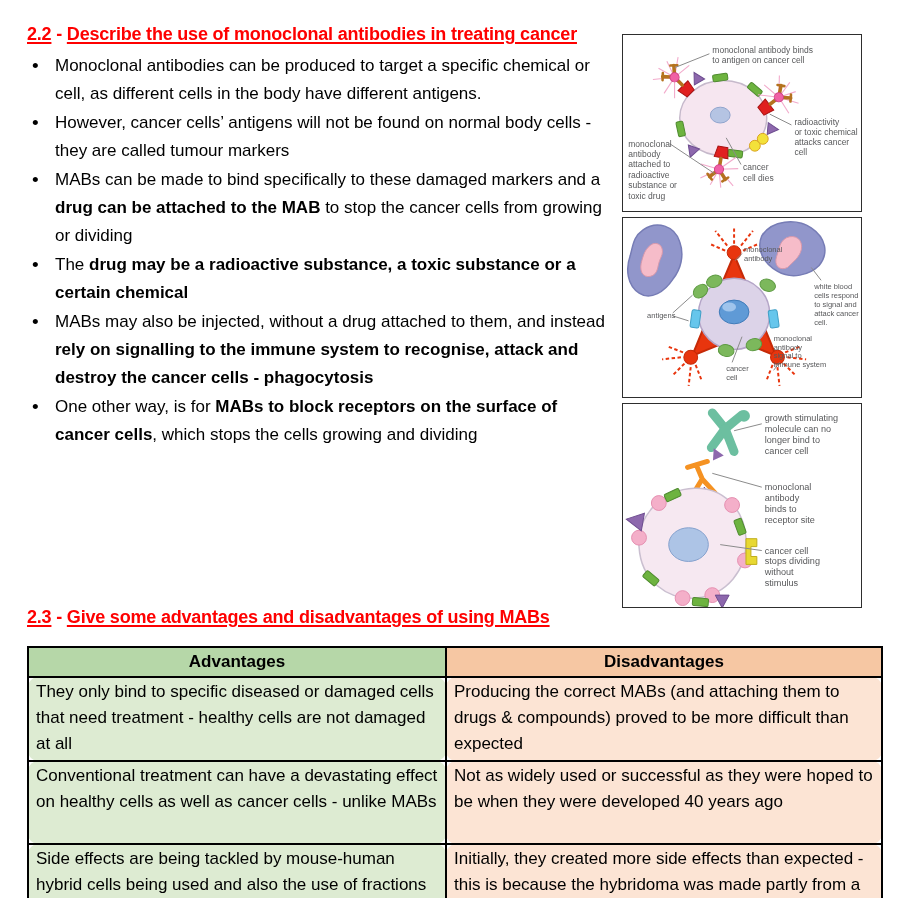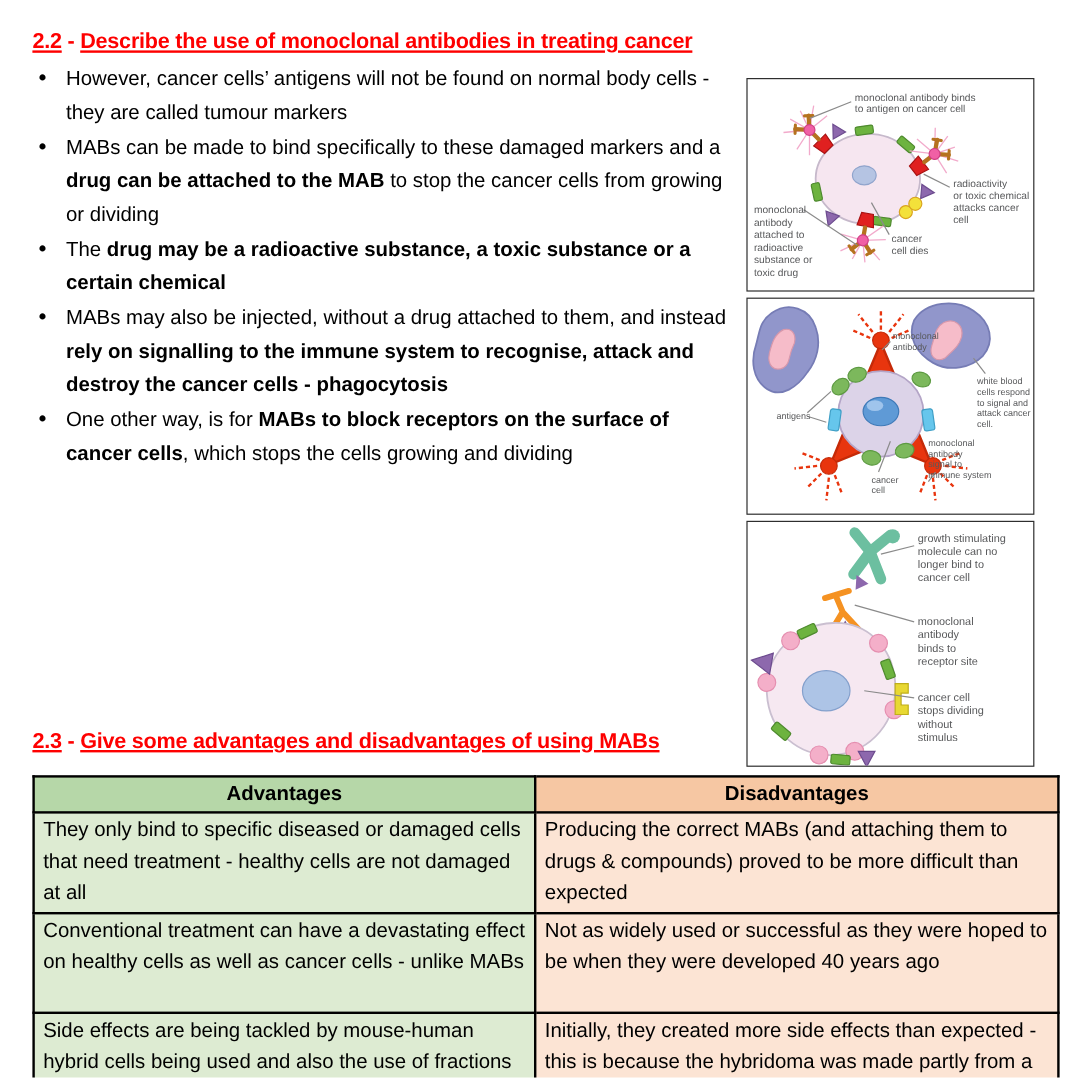--- a/index.html
+++ b/index.html
@@ -22,52 +22,53 @@
   }
   #bullets li{
     position:relative;padding-left:28px;margin:0 0 1px 0;
     font-size:17px;line-height:28px;
   }
   #bullets li::before{
     content:"\2022";position:absolute;left:5px;top:0;font-size:19px;
   }
   .bold{font-weight:bold;}
   
-  #panels{position:absolute;left:622px;top:34px;width:240px;display:flex;flex-direction:column;gap:5px;margin-top:31px;}
+  #panels{position:absolute;left:622px;top:34px;width:240px;display:flex;flex-direction:column;gap:5px;}
   .panel{border:1.8px solid #2e2e2e;background:#fff;display:block;box-sizing:border-box;}
   svg text{font-family:"Liberation Sans",sans-serif;}
   .dlabel{fill:var(--label-gray);}
   .leader{stroke:#8a8a8a;stroke-width:1;fill:none;}
   
   #advtable{
     position:absolute;left:27px;top:646px;width:854px;
     border-collapse:collapse;table-layout:fixed;
   }
   #advtable th,#advtable td{border:2px solid var(--table-border);}
   #advtable th{
     height:26px;font-size:17px;font-weight:bold;text-align:center;padding:1px 12px;
   }
   #advtable td{
-    font-size:17px;line-height:26px;vertical-align:top;padding:1px 6px 3px 7px;height:77px;
+    font-size:17px;line-height:26px;vertical-align:top;padding:1px 6px 3px 7px;height:77px;border-radius:10px;
   }
   .th-adv{background:var(--hdr-green);}
   .th-dis{background:var(--hdr-salmon);}
   td.adv{background:var(--cell-green);}
   td.dis{background:var(--cell-salmon);}
 </style>
 </head>
 <body>
 
 <div>
 
   <div id="h22" class="sec-heading">
     <span class="hnum">2.2</span><span class="hsep"> - </span><span class="htitle">Describe the use of monoclonal antibodies in treating cancer</span>
   </div>
 
   <ul id="bullets">
+      <li><span>Monoclonal antibodies can be produced to target a specific chemical or cell, as different cells in the body have different antigens.</span></li>
       <li><span>However, cancer cells’ antigens will not be found on normal body cells - they are called tumour markers</span></li>
       <li><span>MABs can be made to bind specifically to these damaged markers and a </span><span class="bold">drug can be attached to the MAB</span><span> to stop the cancer cells from growing or dividing</span></li>
       <li><span>The </span><span class="bold">drug may be a radioactive substance, a toxic substance or a certain chemical</span></li>
       <li><span>MABs may also be injected, without a drug attached to them, and instead </span><span class="bold">rely on signalling to the immune system to recognise, attack and destroy the cancer cells - phagocytosis</span></li>
       <li><span>One other way, is for </span><span class="bold">MABs to block receptors on the surface of cancer cells</span><span>, which stops the cells growing and dividing</span></li>
     </ul>
 
   <div id="panels">
 
     <svg class="panel" width="240" height="178" viewBox="0 0 240 178">

